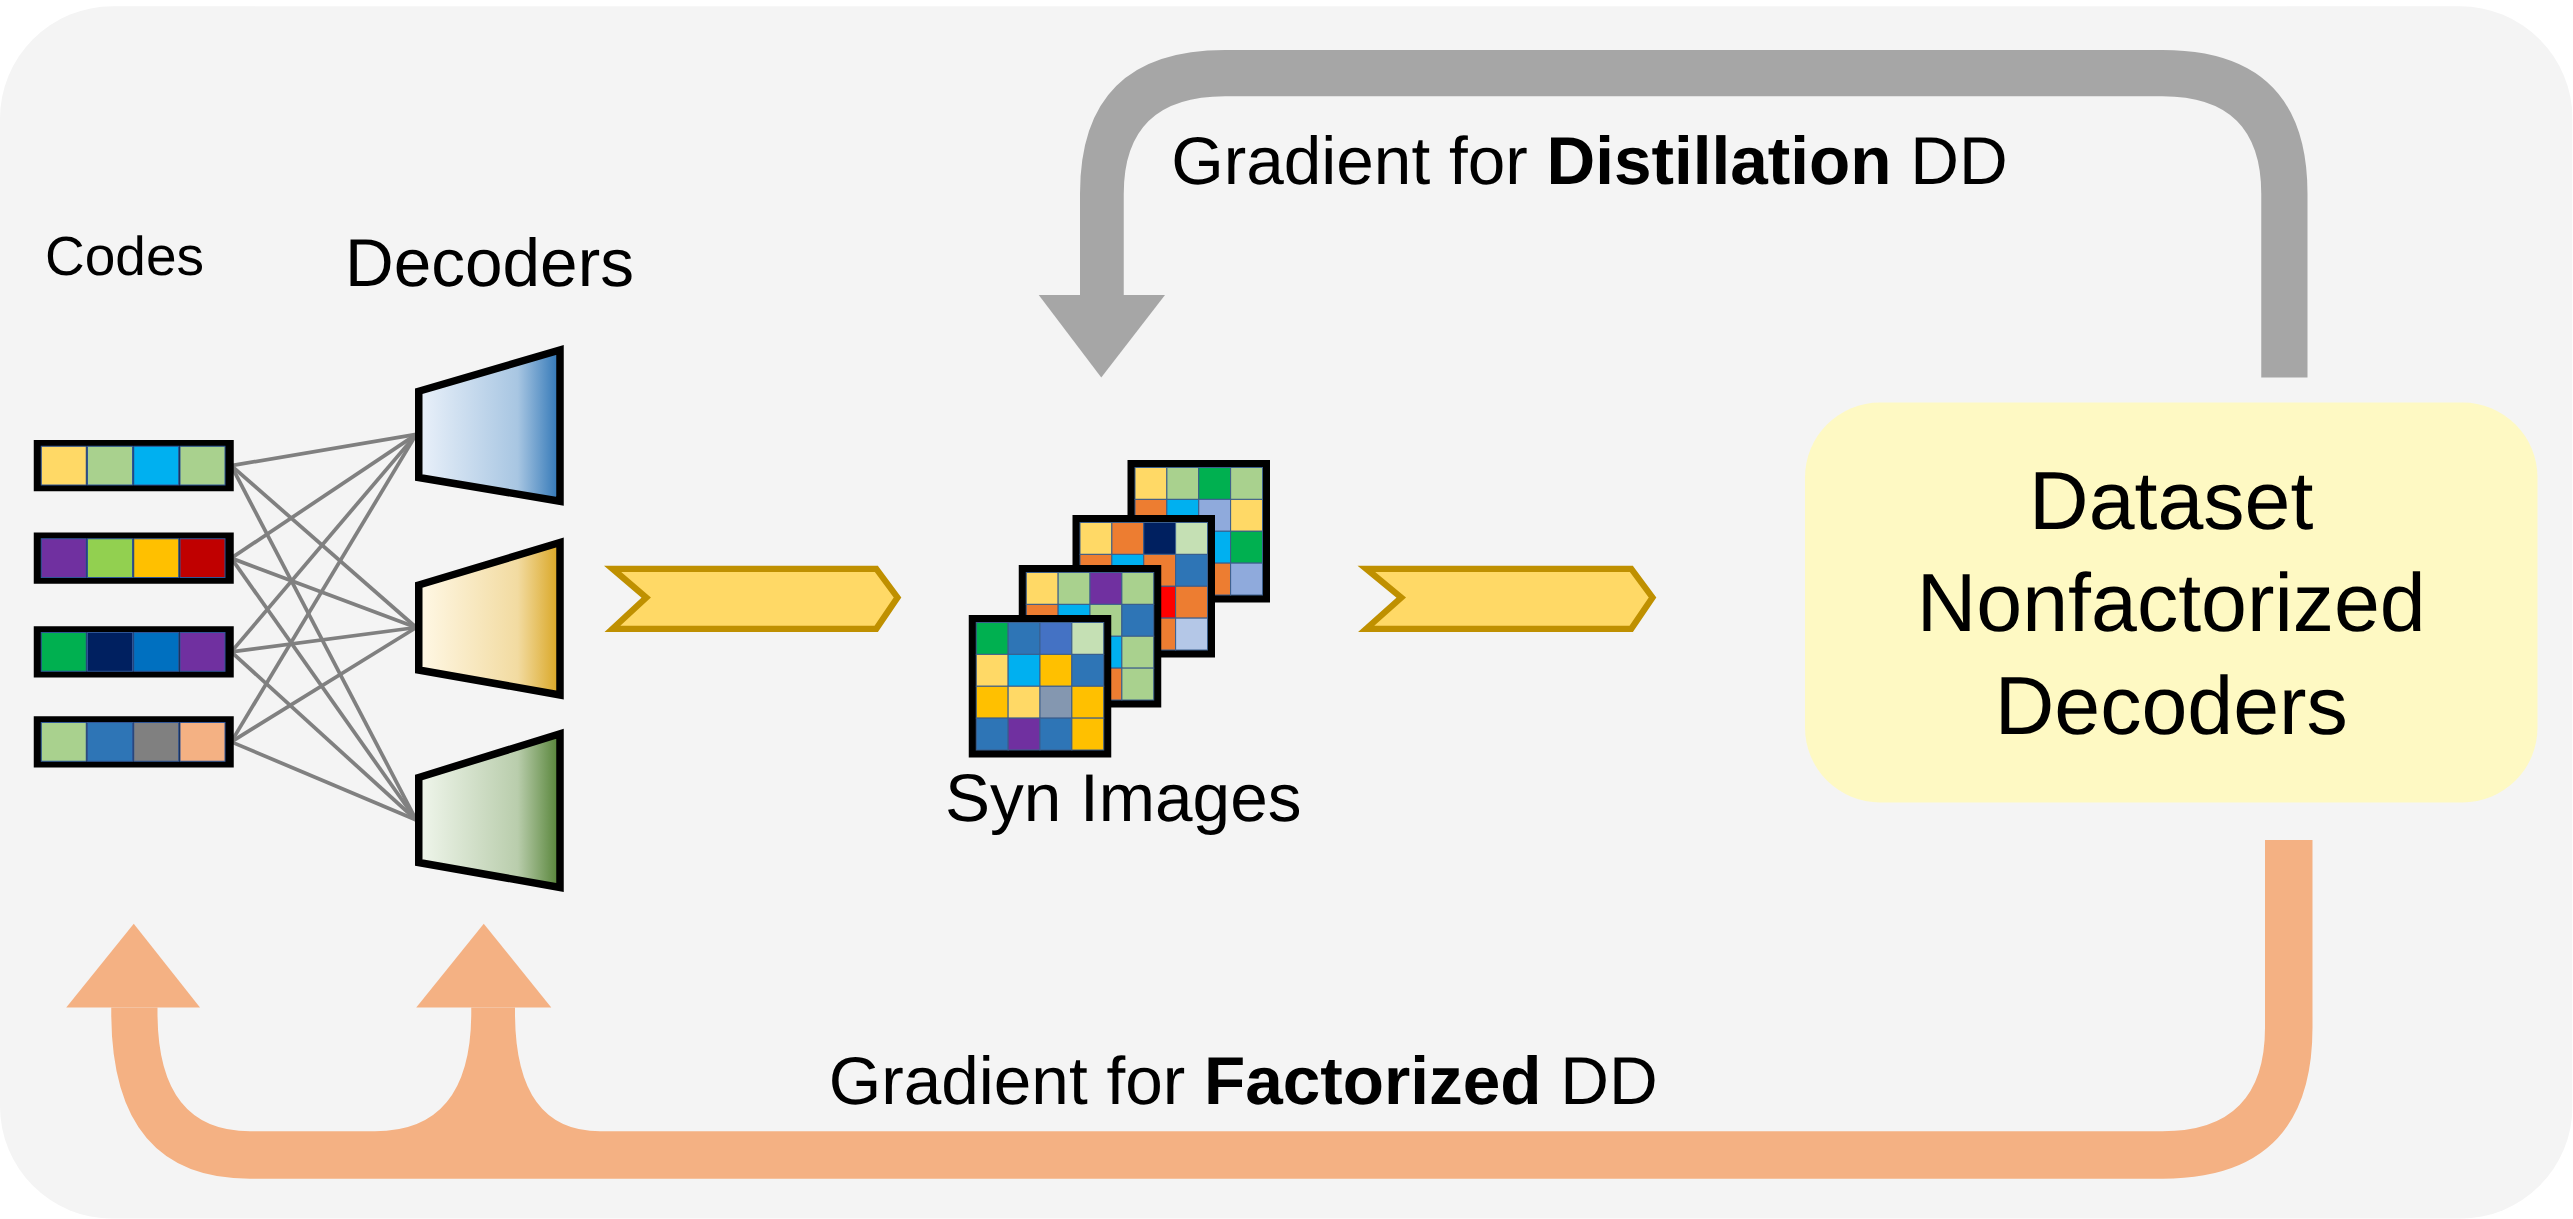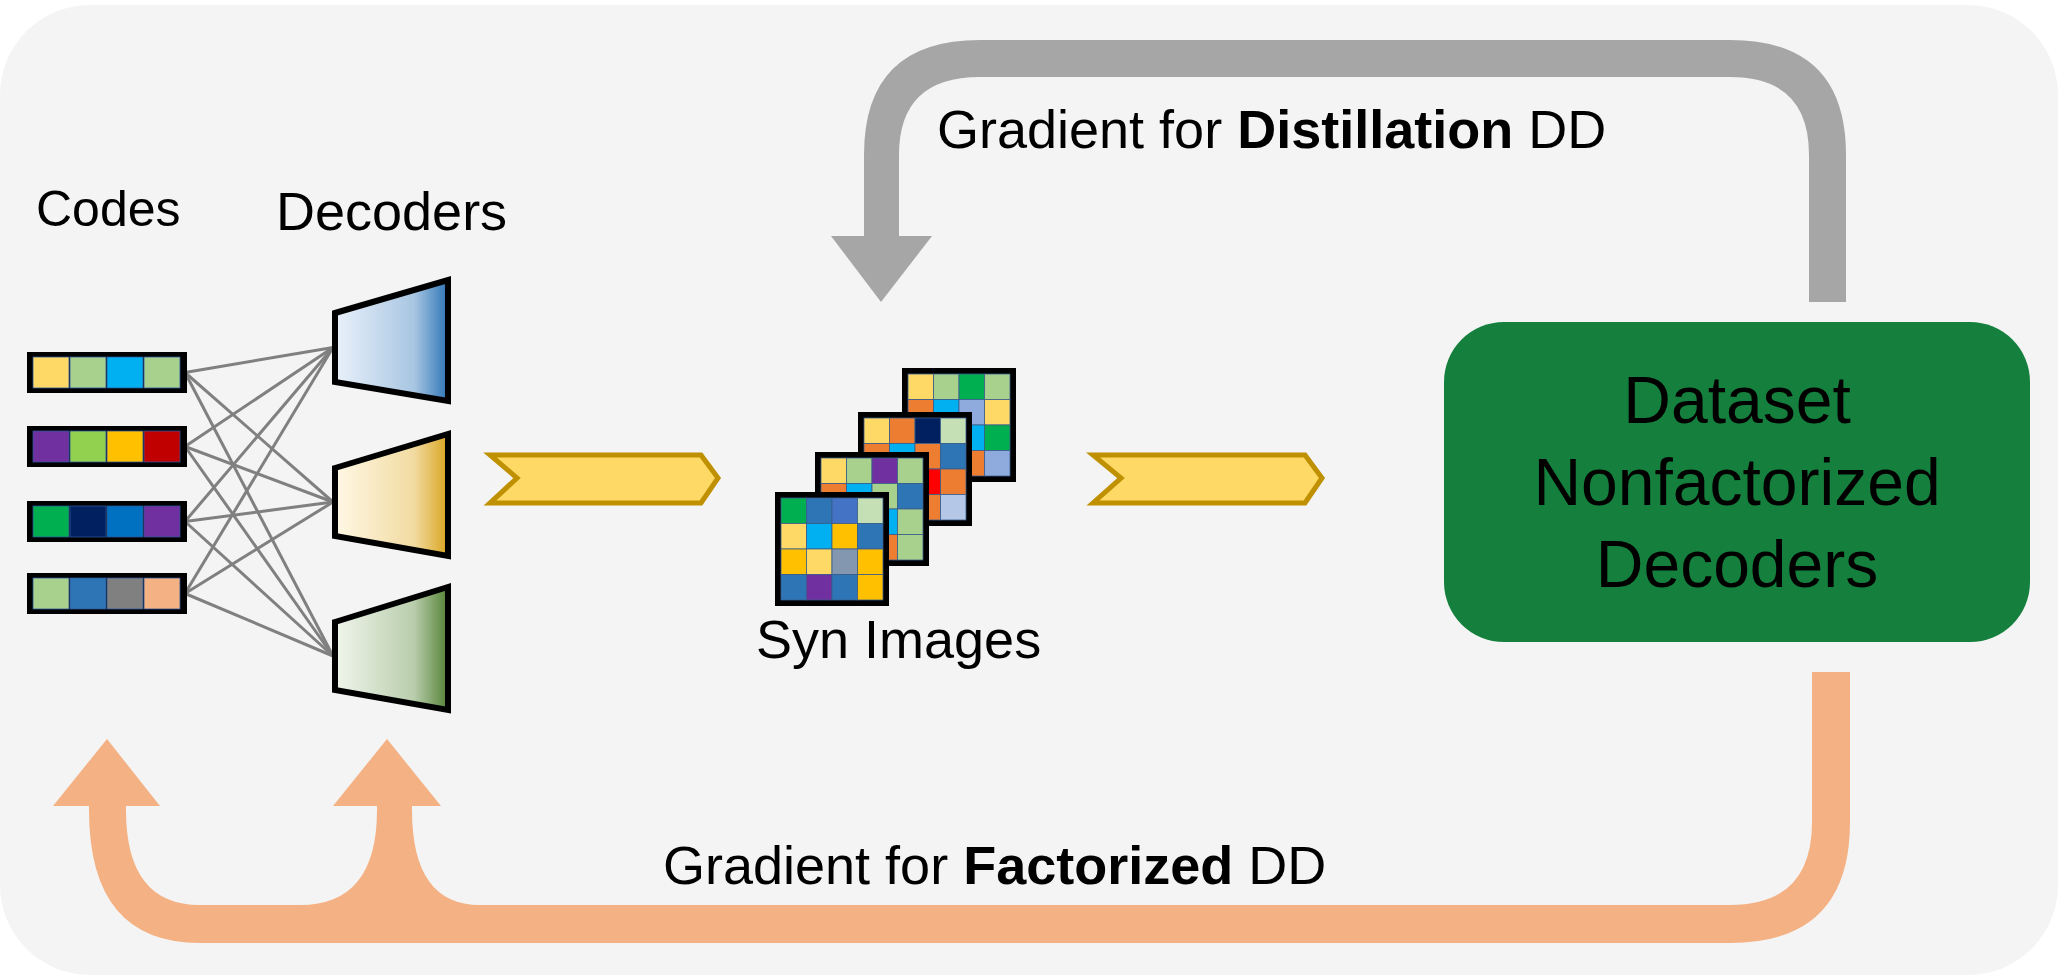--- a/index.html
+++ b/index.html
@@ -1,27 +1,27 @@
 <!DOCTYPE html>
 <html><head>
 <meta charset="utf-8">
 <style>
   html, body { margin: 0; padding: 0; background: #ffffff; }
   body { width: 2058px; height: 975px; position: relative; overflow: hidden;
          font-family: "Liberation Sans", sans-serif; }
   #stage { position: absolute; left: 0; top: 0; width: 2058px; height: 975px; }
   .lbl { position: absolute; color: #000; white-space: nowrap; line-height: 1; }
   .lbl b { font-weight: bold; }
-  #codes-title { left: 36px; top: 184px; font-size: 50px; text-align: center; }
+  #codes-title { left: 36px; top: 184px; font-size: 44px; text-align: center; }
   #decoders-title { left: 276px; top: 184px; font-size: 54px; }
   #syn-title { left: 756px; top: 612px; font-size: 54px; }
   #nonfac-label { left: 937px; top: 102px; font-size: 54px; }
   #fac-label { left: 663px; top: 838px; font-size: 54px; }
   #algo-box { position: absolute; left: 1444px; top: 322px; width: 586px; height: 320px;
-              background: #15803d; border-radius: 60px; display: flex; flex-direction: column;
+              background: #fef9c3; border-radius: 60px; display: flex; flex-direction: column;
               align-items: center; justify-content: center; }
   #algo-box .line { font-size: 66px; line-height: 82px; color: #000; }
 </style>
 </head>
 <body>
 
 <div id="stage">
   <svg id="svg" width="2058" height="975" viewBox="0 0 2058 975" xmlns="http://www.w3.org/2000/svg" style="position:absolute;left:0;top:0;">
     <defs id="defs">
         <linearGradient id="decgrad0" x1="0" y1="0" x2="1" y2="0">

